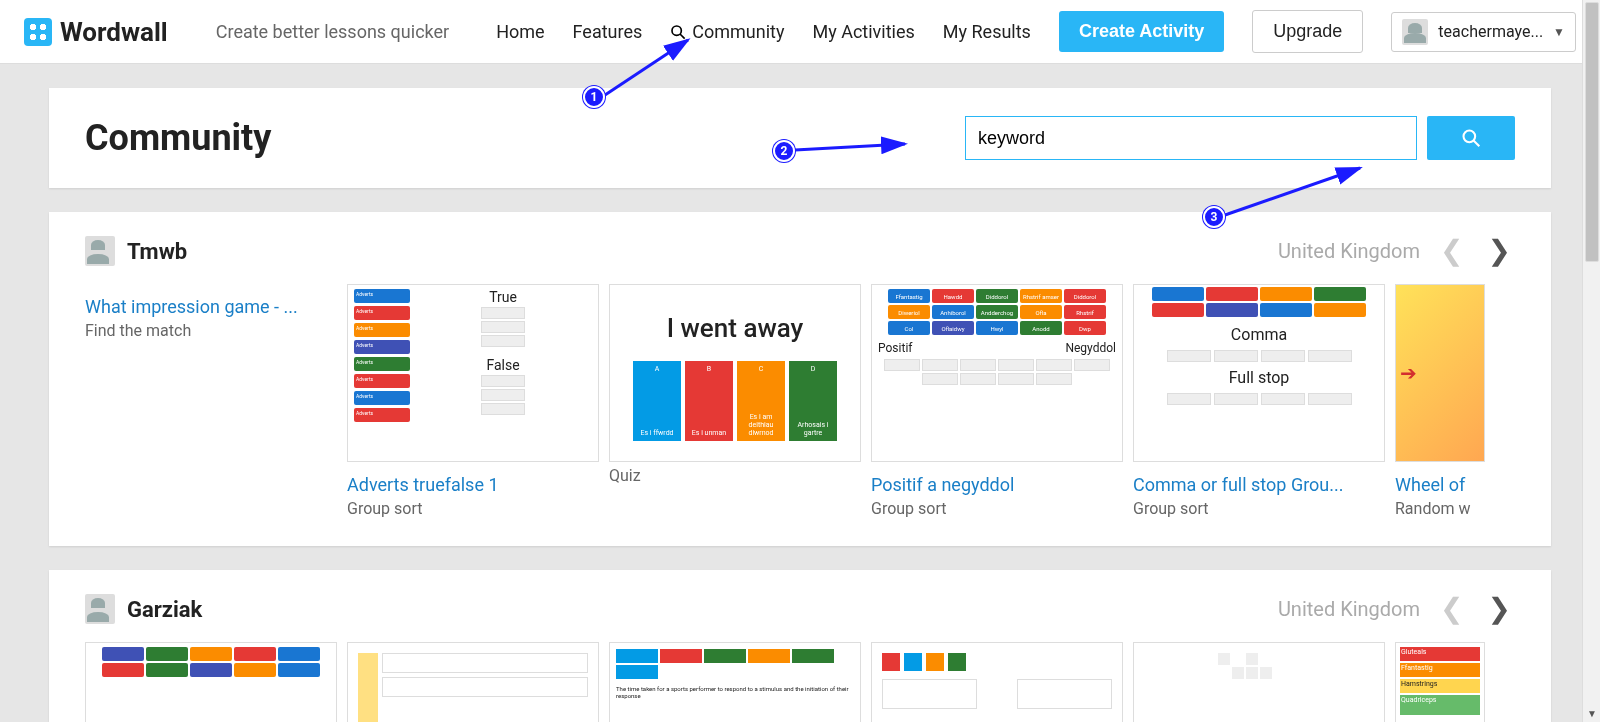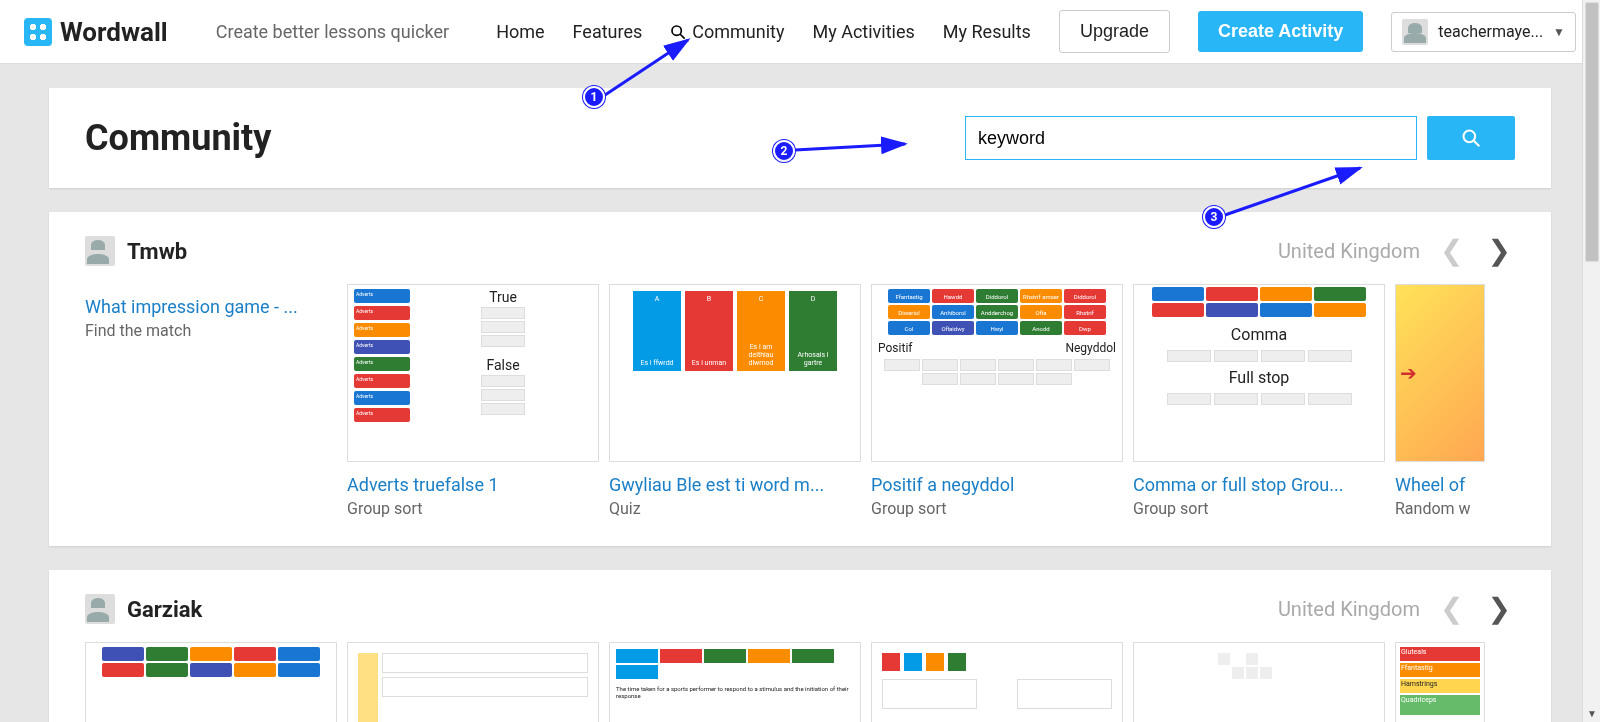--- a/index.html
+++ b/index.html
@@ -105,22 +105,22 @@
       <a href="#">Features</a>
       <a href="#">
         <svg class="search-nav-icon" viewBox="0 0 24 24">
             <circle cx="10" cy="10" r="7" stroke="#000" stroke-width="2.5" fill="none"></circle>
             <line x1="15" y1="15" x2="22" y2="22" stroke="#000" stroke-width="2.5"></line>
           </svg>
         <span>Community</span>
       </a>
       <a href="#">My Activities</a>
       <a href="#">My Results</a>
+      <button class="btn btn-primary">Create Activity</button>
       <button class="btn btn-secondary">Upgrade</button>
-      <button class="btn btn-primary">Create Activity</button>
       <div class="user-chip">
         <div class="avatar-icon"></div>
         <span>teachermaye...</span>
         <span class="chevron">▼</span>
       </div>
     </div>
   </div>
 
   <div class="page" style="position:relative;">
     <div class="page-header">
@@ -177,40 +177,40 @@
               <div class="slot"></div>
               <div class="slot"></div>
           </div>
         </div>
         <div class="card-title">Adverts truefalse 1</div>
         <div class="card-subtitle">Group sort</div>
       </div>
 
       <div class="card">
         <div class="thumb panel-quiz">
+          <div class="big1">I went away</div>
           <div class="tiles">
             <div class="t pq-a">
                 <span>A</span>
                 <span>Es i ffwrdd</span>
               </div>
             <div class="t pq-b">
                 <span>B</span>
                 <span>Es i unman</span>
               </div>
             <div class="t pq-c">
                 <span>C</span>
                 <span>Es i am deithiau diwrnod</span>
               </div>
             <div class="t pq-d">
                 <span>D</span>
                 <span>Arhosais i gartre</span>
               </div>
           </div>
         </div>
-        <div class="card-title">Gwyliau Ble est ti word m...</div>
         <div class="card-subtitle">Quiz</div>
       </div>
 
       <div class="card">
         <div class="thumb panel-grid">
           <div class="gcells">
             <div class="gc c-b">Ffantastig</div>
               <div class="gc c-r">Hawdd</div>
               <div class="gc c-g">Diddorol</div>
               <div class="gc c-o">Rhstrif amser</div>

